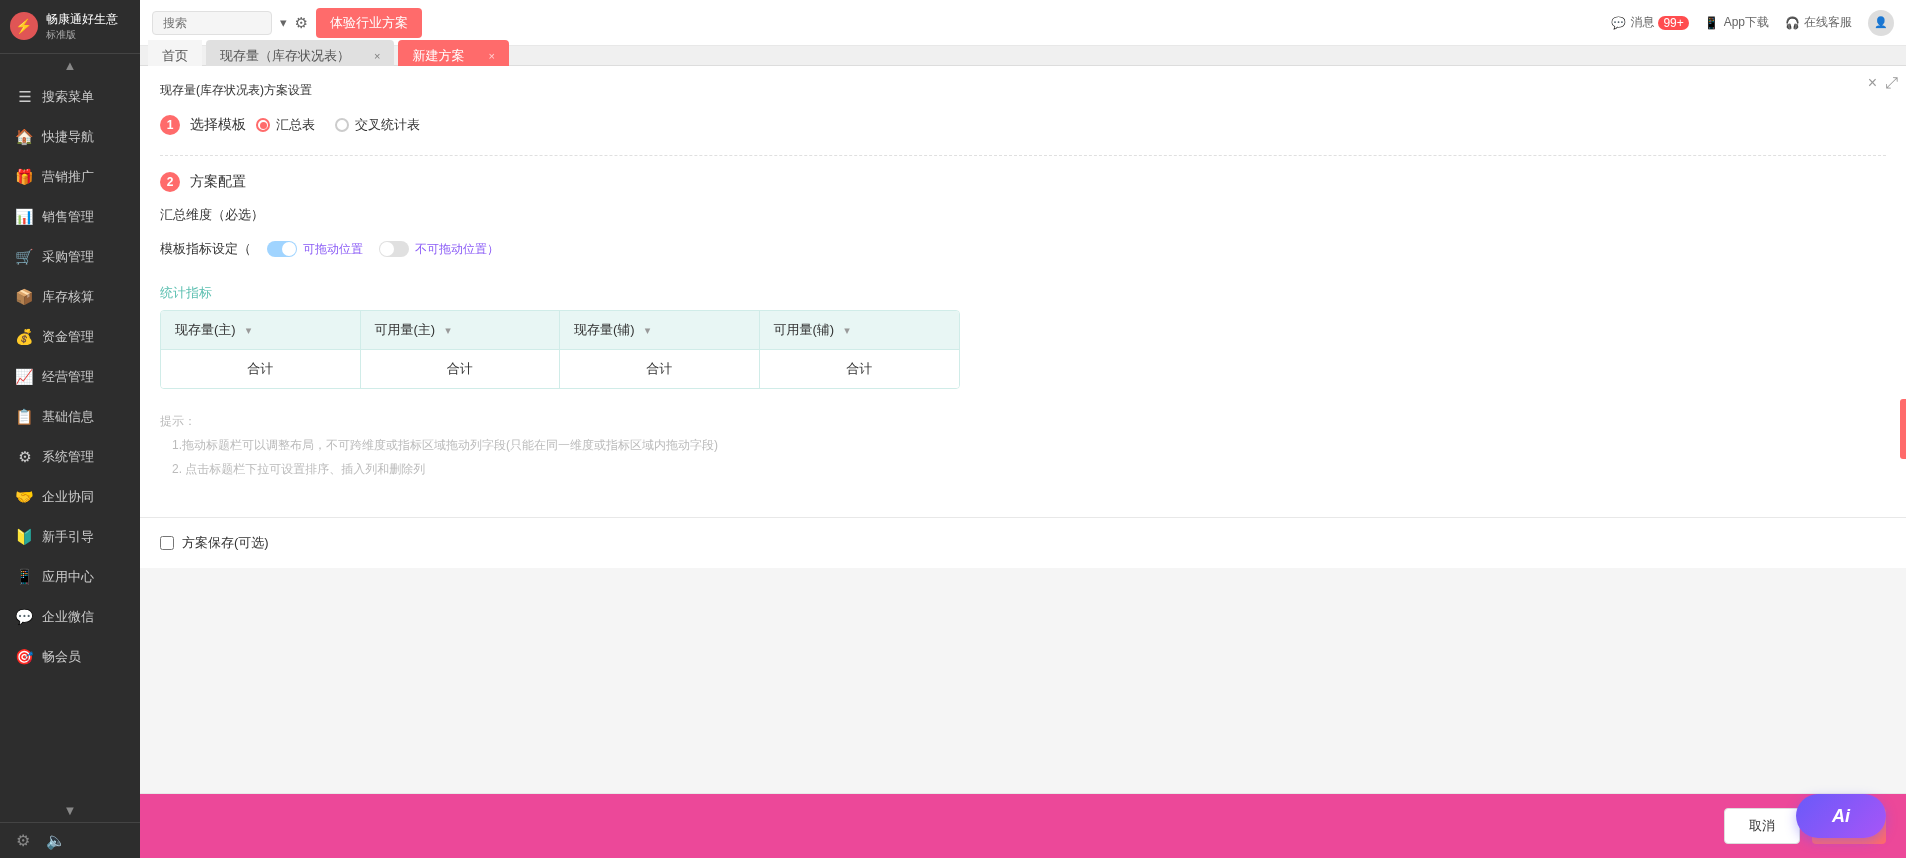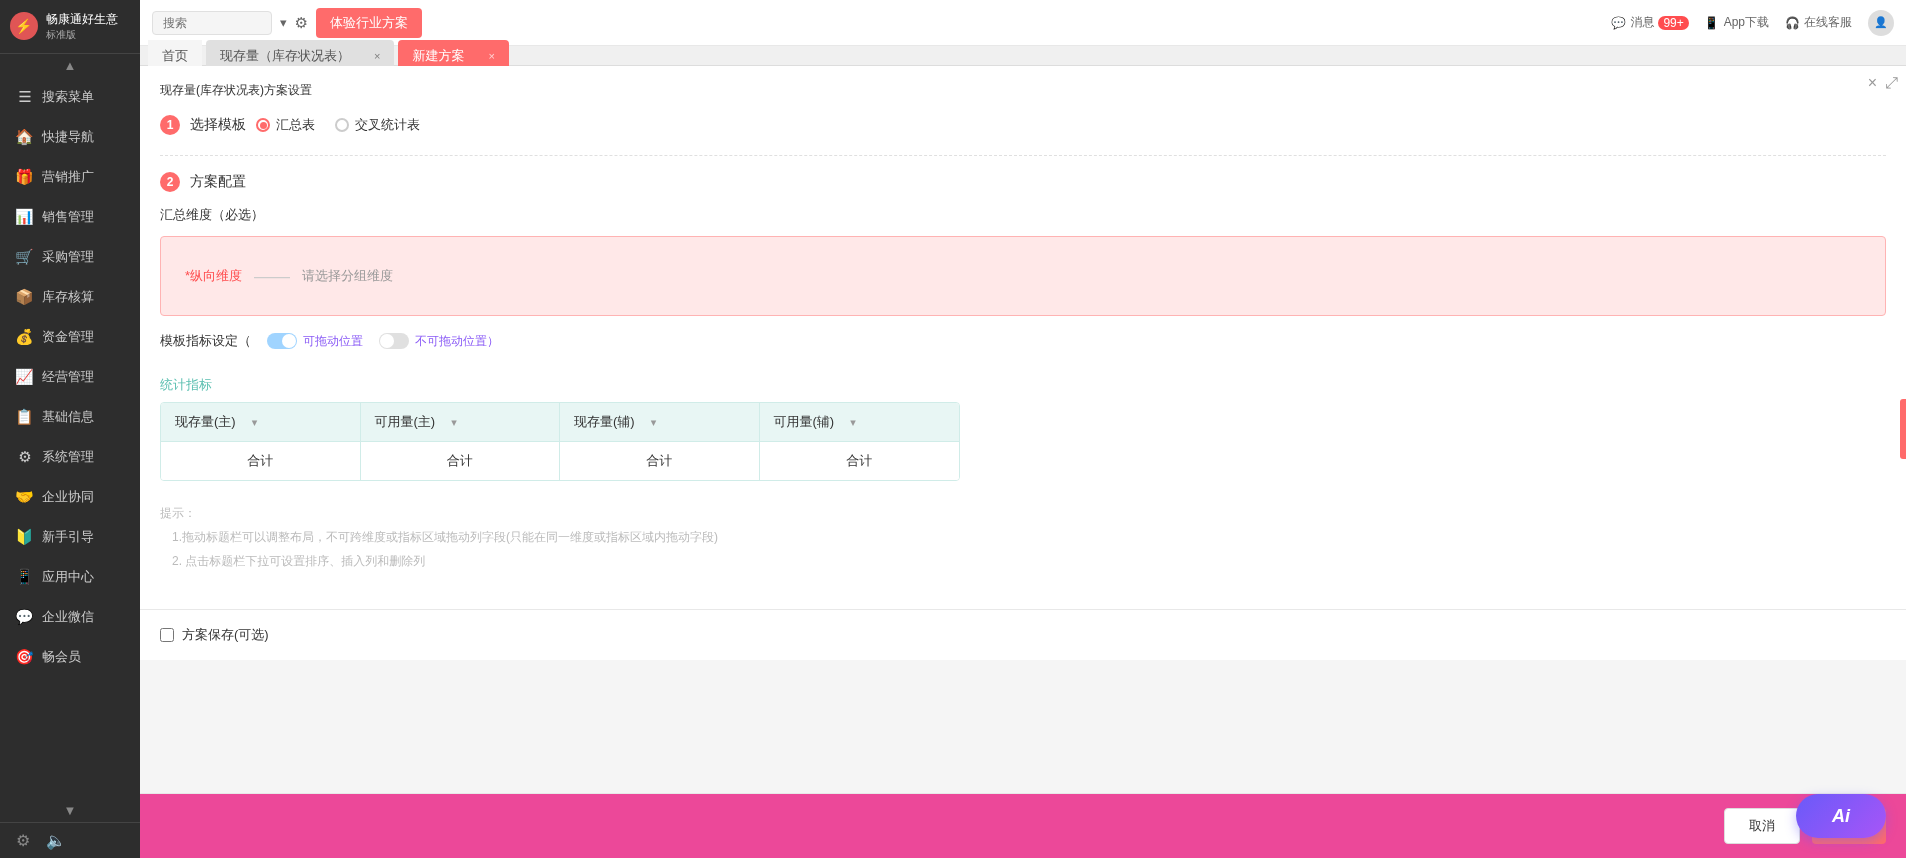--- a/index.html
+++ b/index.html
@@ -428,21 +428,21 @@
     }
     .stats-table-header {
       display: grid;
       grid-template-columns: repeat(4, 1fr);
       background: #e8f6f4;
     }
     .stats-col-header {
       padding: 10px 14px;
       display: flex;
       align-items: center;
-      gap: 16px;
+      gap: 10px;
       border-right: 1px solid #d0ece8;
       font-size: 13px;
       color: #333;
     }
     .stats-col-header:last-child { border-right: none; }
     .stats-col-header .col-chevron {
       color: #999;
       font-size: 11px;
     }
     .stats-table-row {
@@ -702,25 +702,20 @@
       </div>
 
       <div class="section config-section">
         <div class="section-header">
           <div class="section-num">2</div>
           <span class="section-title">方案配置</span>
         </div>
 
         <div class="config-label">汇总维度（必选）</div>
 
-        <div class="dimension-area">
-          <span class="dimension-required">*纵向维度</span>
-          <span class="dimension-arrow">——</span>
-          <span class="dimension-placeholder">请选择分组维度</span>
-        </div>
 
         <div class="indicators-header">
           <span>模板指标设定（</span>
           <div class="indicator-toggle">
             <div class="toggle-box"></div>
             <span class="indicator-label">可拖动位置</span>
           </div>
           <div class="indicator-toggle">
             <div class="toggle-box-disabled"></div>
             <span class="indicator-label">不可拖动位置）</span>

